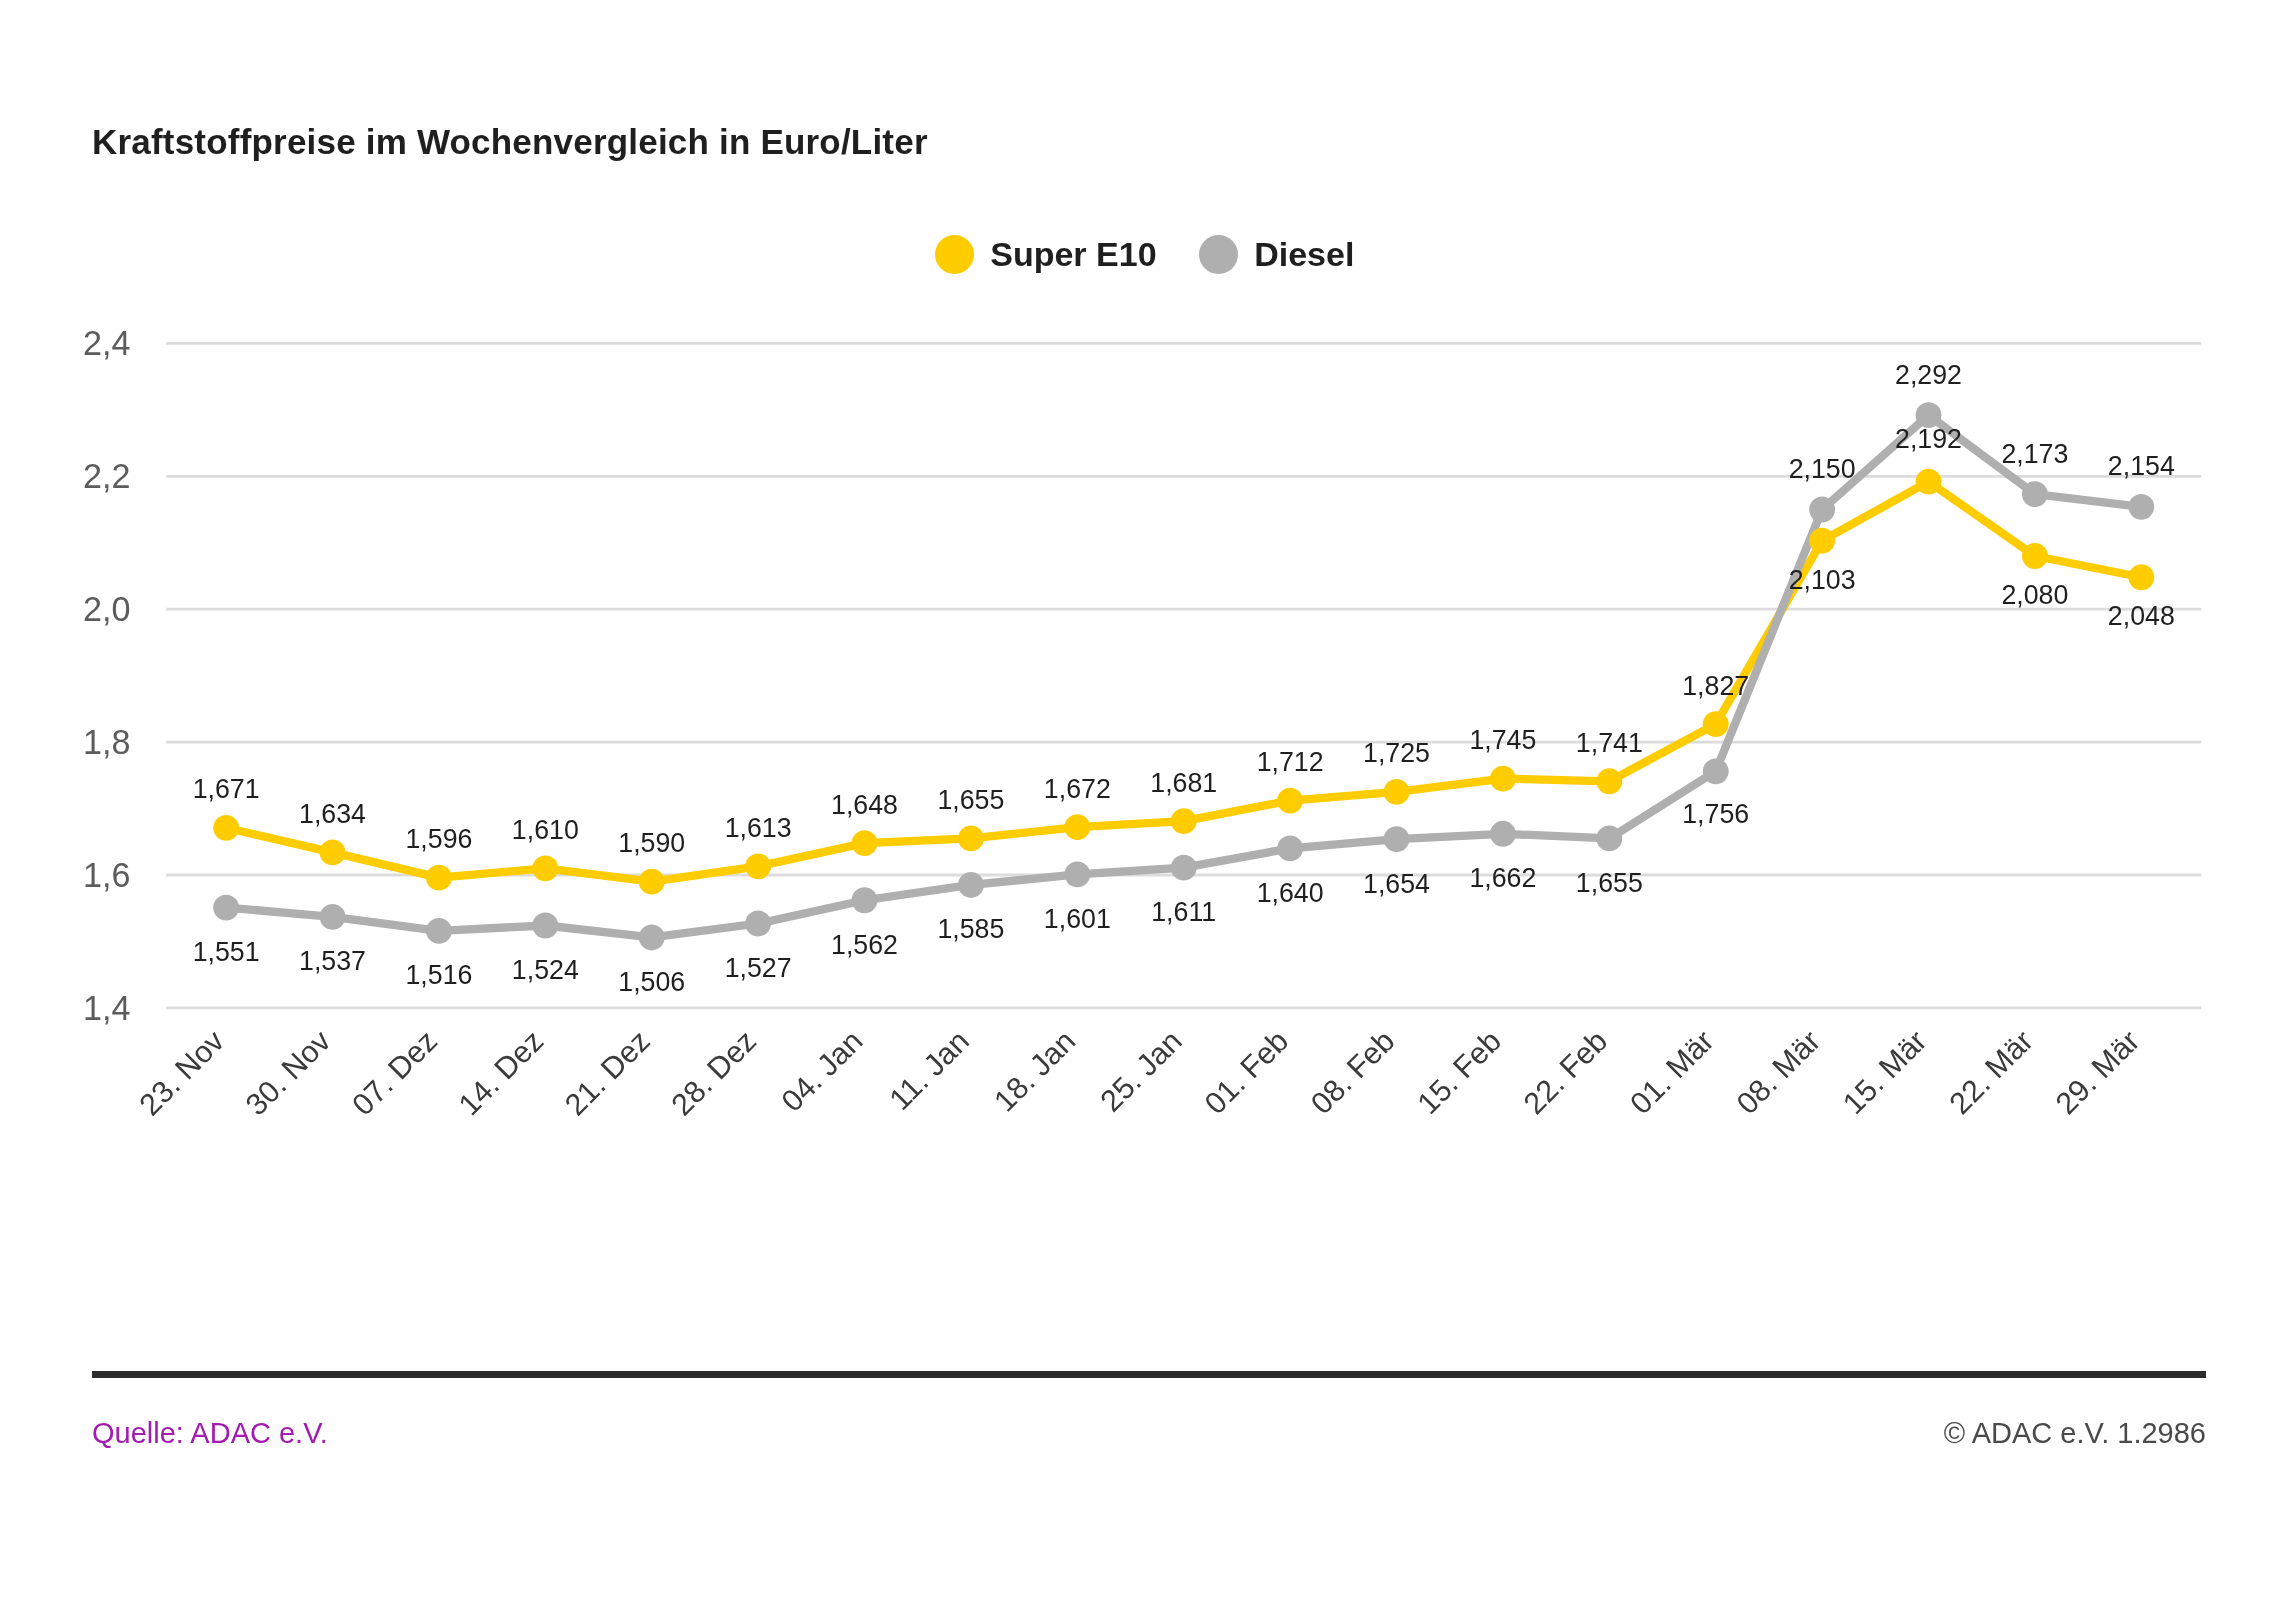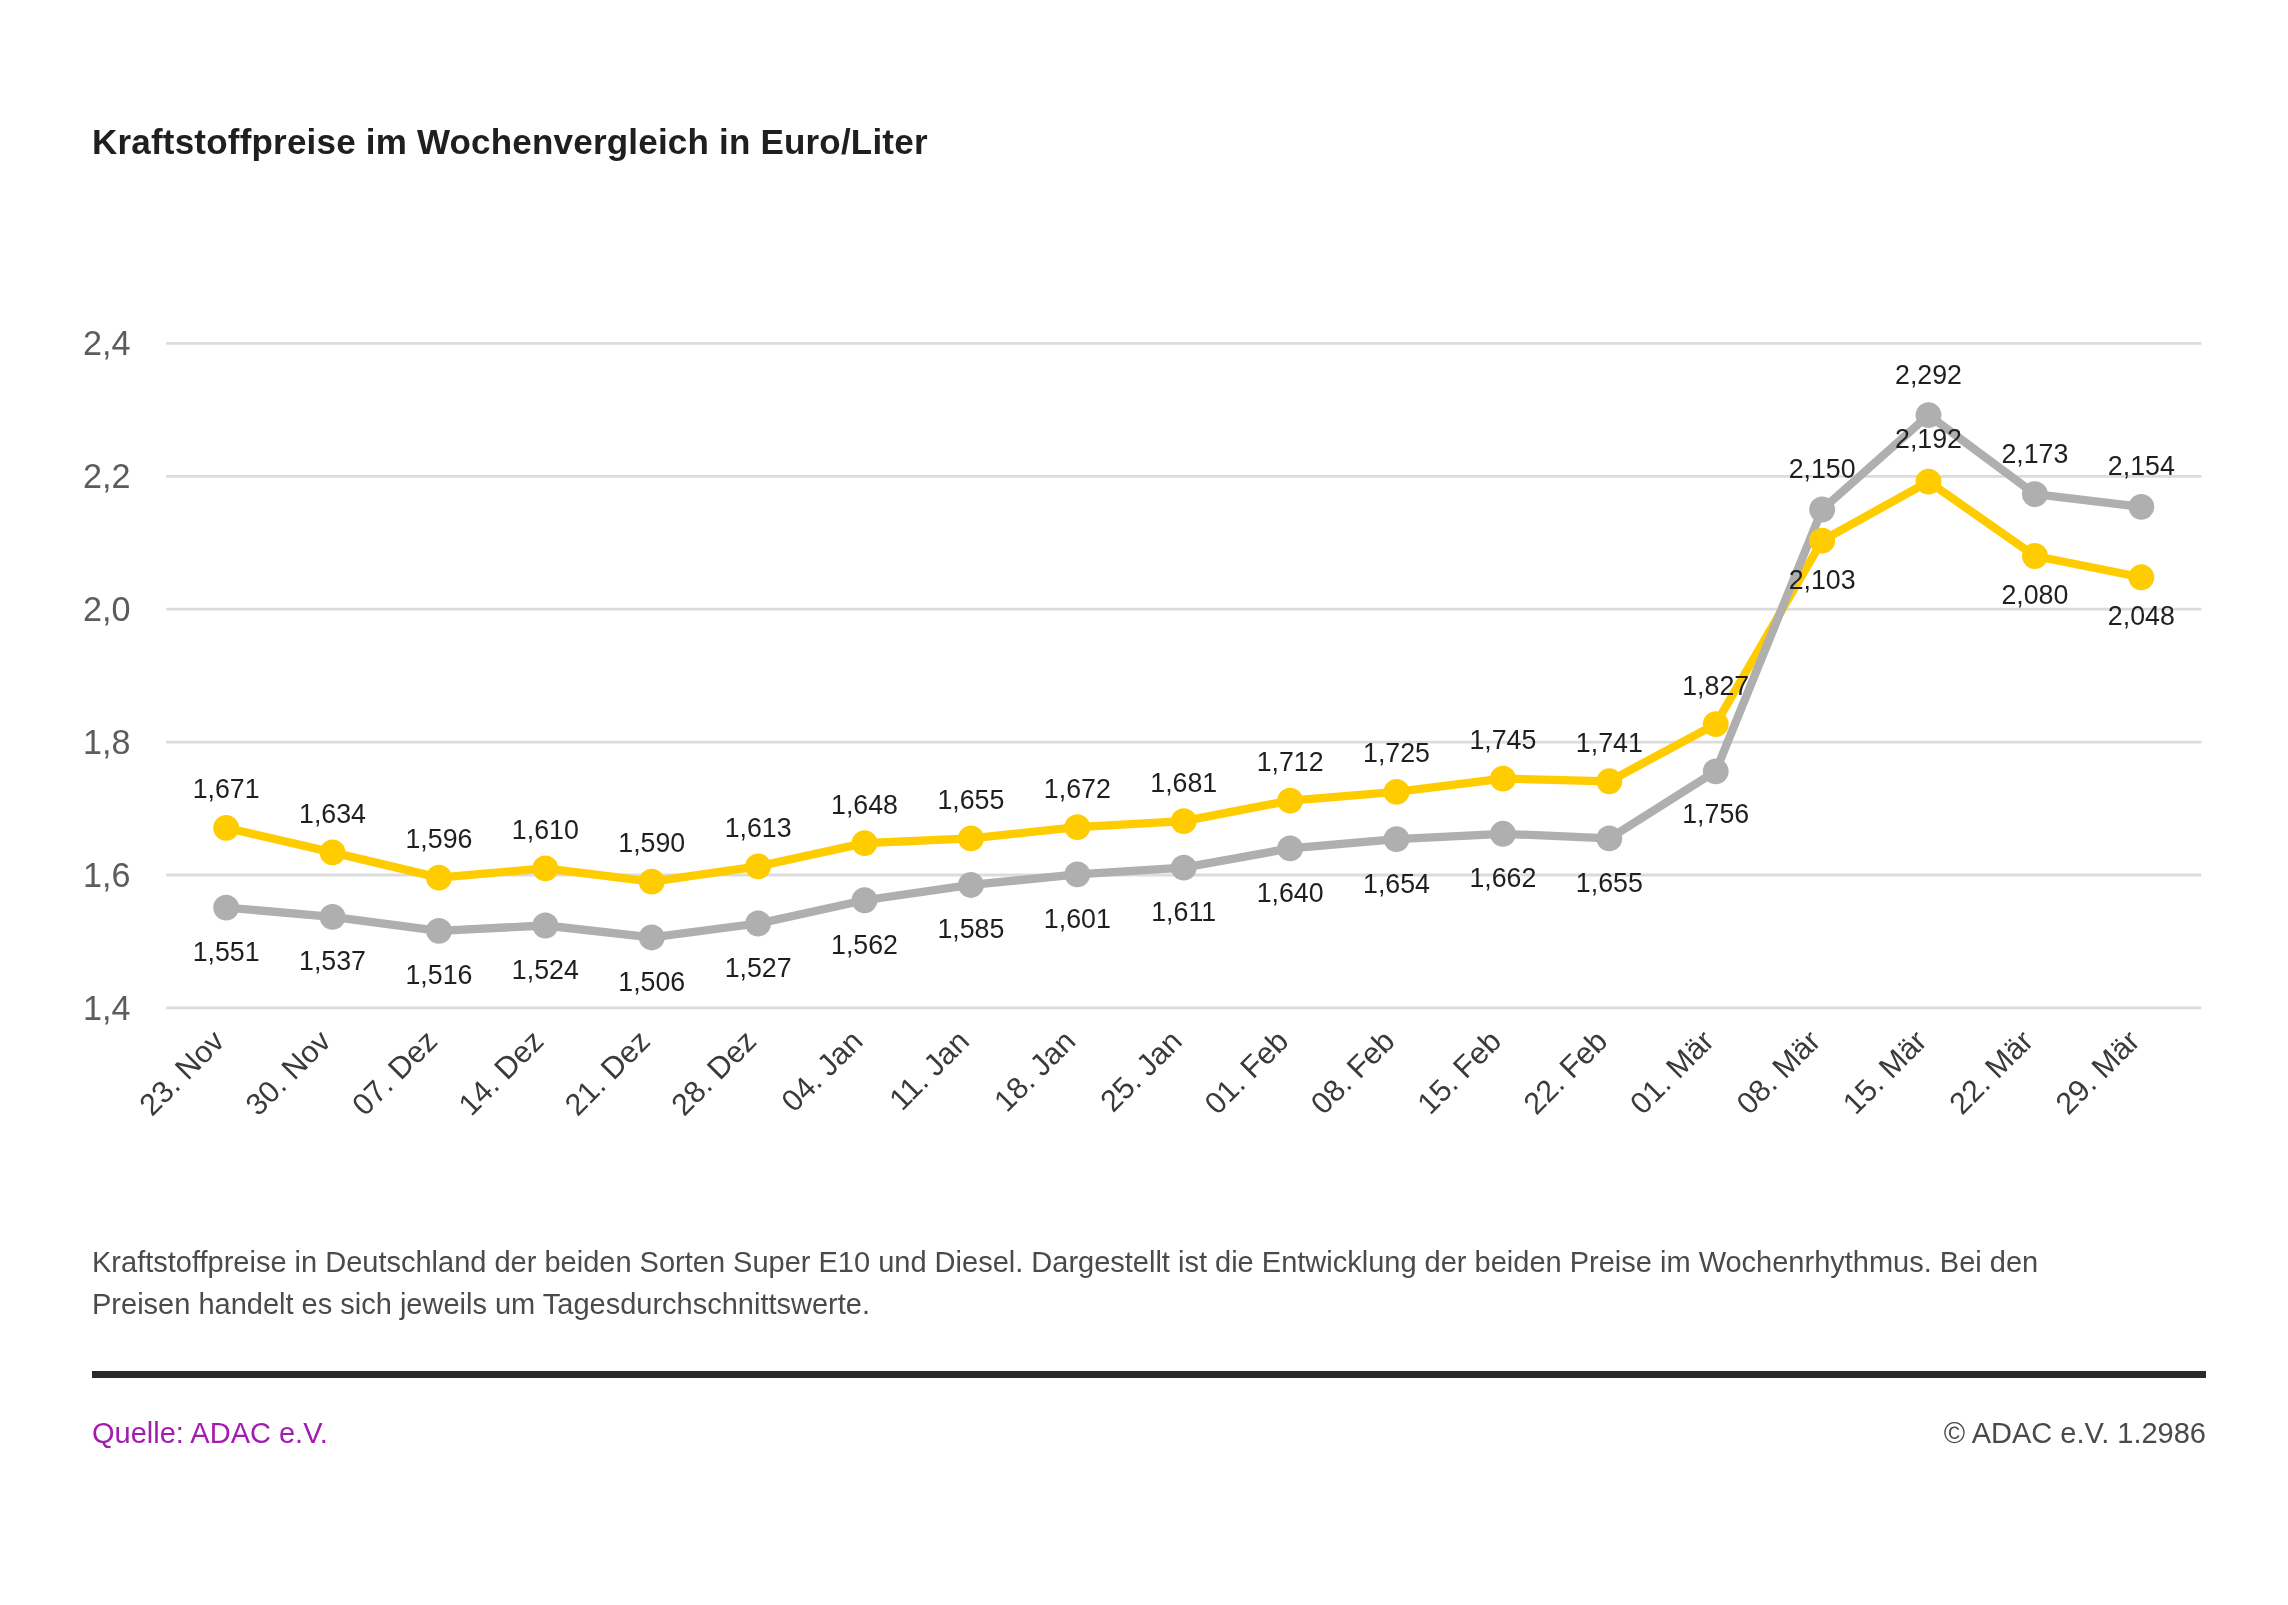--- a/index.html
+++ b/index.html
@@ -128,20 +128,30 @@
     text-align: right;
   }
 </style>
 </head>
 <body>
 
 <div class="page">
 
   <div class="chart-title">Kraftstoffpreise im Wochenvergleich in Euro/Liter</div>
 
+  <div class="legend">
+    <div class="legend-item">
+      <span class="legend-dot" style="background:#FFCC00;"></span>
+      <span class="legend-label">Super E10</span>
+    </div>
+    <div class="legend-item">
+      <span class="legend-dot" style="background:#AFAFAF;"></span>
+      <span class="legend-label">Diesel</span>
+    </div>
+  </div>
 
   <div class="plot-wrap">
     <svg class="chart" id="chart-svg" viewBox="0 0 2480 1740">
       <g id="gridlines">
           <line x1="180" x2="2385" y1="1092" y2="1092" stroke="#DCDCDC" stroke-width="3"></line>
           <line x1="180" x2="2385" y1="947.9999999999999" y2="947.9999999999999" stroke="#DCDCDC" stroke-width="3"></line>
           <line x1="180" x2="2385" y1="803.9999999999999" y2="803.9999999999999" stroke="#DCDCDC" stroke-width="3"></line>
           <line x1="180" x2="2385" y1="660" y2="660" stroke="#DCDCDC" stroke-width="3"></line>
           <line x1="180" x2="2385" y1="515.9999999999998" y2="515.9999999999998" stroke="#DCDCDC" stroke-width="3"></line>
           <line x1="180" x2="2385" y1="372" y2="372" stroke="#DCDCDC" stroke-width="3"></line>
@@ -255,19 +265,18 @@
           <text class="pt-label" x="1743.611111111111" y="966.3999999999999" text-anchor="middle">1,655</text>
           <text class="pt-label" x="1858.8888888888887" y="891.68" text-anchor="middle">1,756</text>
           <text class="pt-label" x="1974.1666666666665" y="518" text-anchor="middle">2,150</text>
           <text class="pt-label" x="2089.4444444444443" y="415.7600000000001" text-anchor="middle">2,292</text>
           <text class="pt-label" x="2204.722222222222" y="501.43999999999994" text-anchor="middle">2,173</text>
           <text class="pt-label" x="2320" y="515.12" text-anchor="middle">2,154</text>
         </g>
     </svg>
   </div>
 
-  <div class="caption">Kraftstoffpreise in Deutschland der beiden Sorten Super E10 und Diesel. Dargestellt ist die Entwicklung der beiden Preise im Wochenrhythmus. Bei den Preisen handelt es sich jeweils um Tagesdurchschnittswerte.</div>
   <div class="rule"></div>
   <div class="source">Quelle: ADAC e.V.</div>
   <div class="copyright">© ADAC e.V. 1.2986</div>
 
 </div>
 
 
 </body></html>

